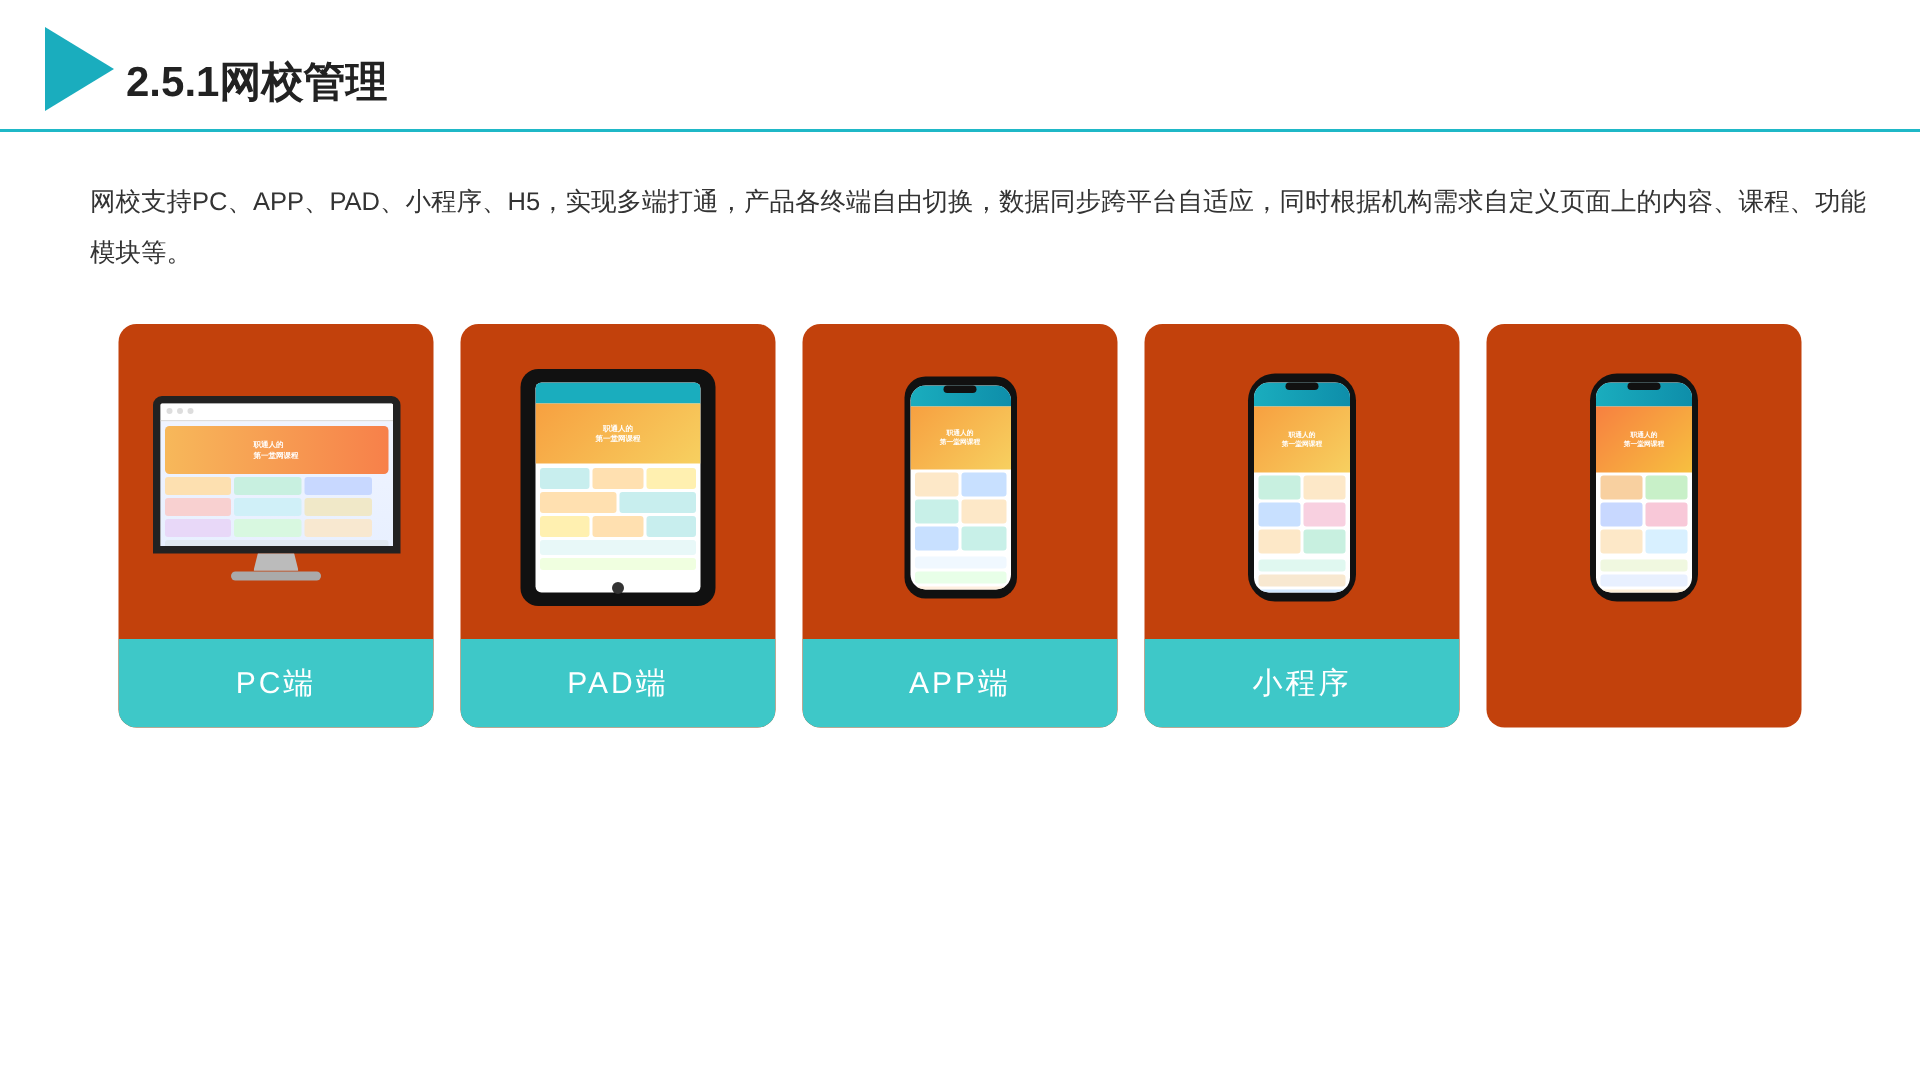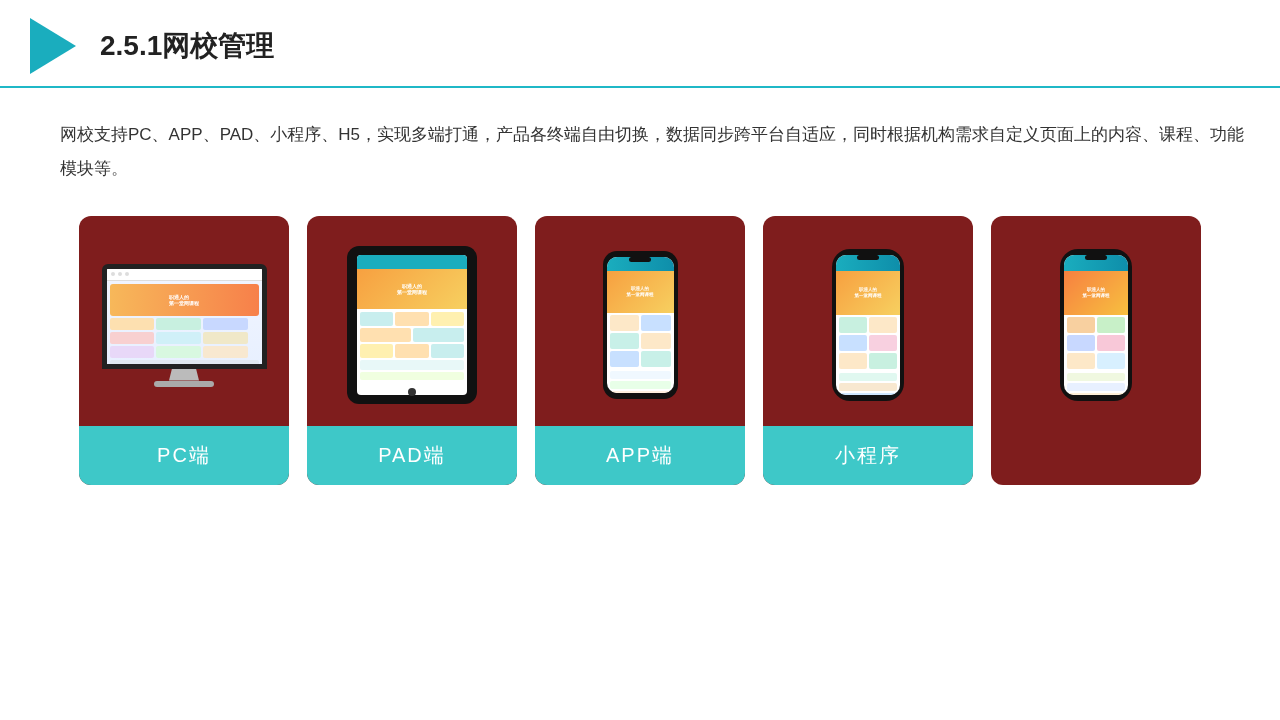--- a/index.html
+++ b/index.html
@@ -14,22 +14,22 @@
     
     .header {
       display: flex;
       align-items: center;
       justify-content: space-between;
       padding: 18px 30px 12px 30px;
       border-bottom: 2px solid #1fb8c7;
     }
     .header-left {
       display: flex;
-      align-items: center;
-      gap: 24px;
+      align-items: flex-end;
+      gap: 8px;
     }
     .logo-triangle {
       width: 0;
       height: 0;
       border-top: 28px solid transparent;
       border-bottom: 28px solid transparent;
       border-left: 46px solid #1aadbe;
     }
     .page-title {
       font-size: 28px;
@@ -81,21 +81,21 @@
 
     
     .cards-area {
       display: flex;
       justify-content: center;
       gap: 18px;
       padding: 20px 40px 20px 40px;
     }
 
     .card {
-      background: #7f1d1d;
+      background: #c2410c;
       border-radius: 12px;
       width: 210px;
       display: flex;
       flex-direction: column;
       align-items: flex-end;
       overflow: hidden;
       flex-shrink: 0;
     }
 
     .card-image-area {

